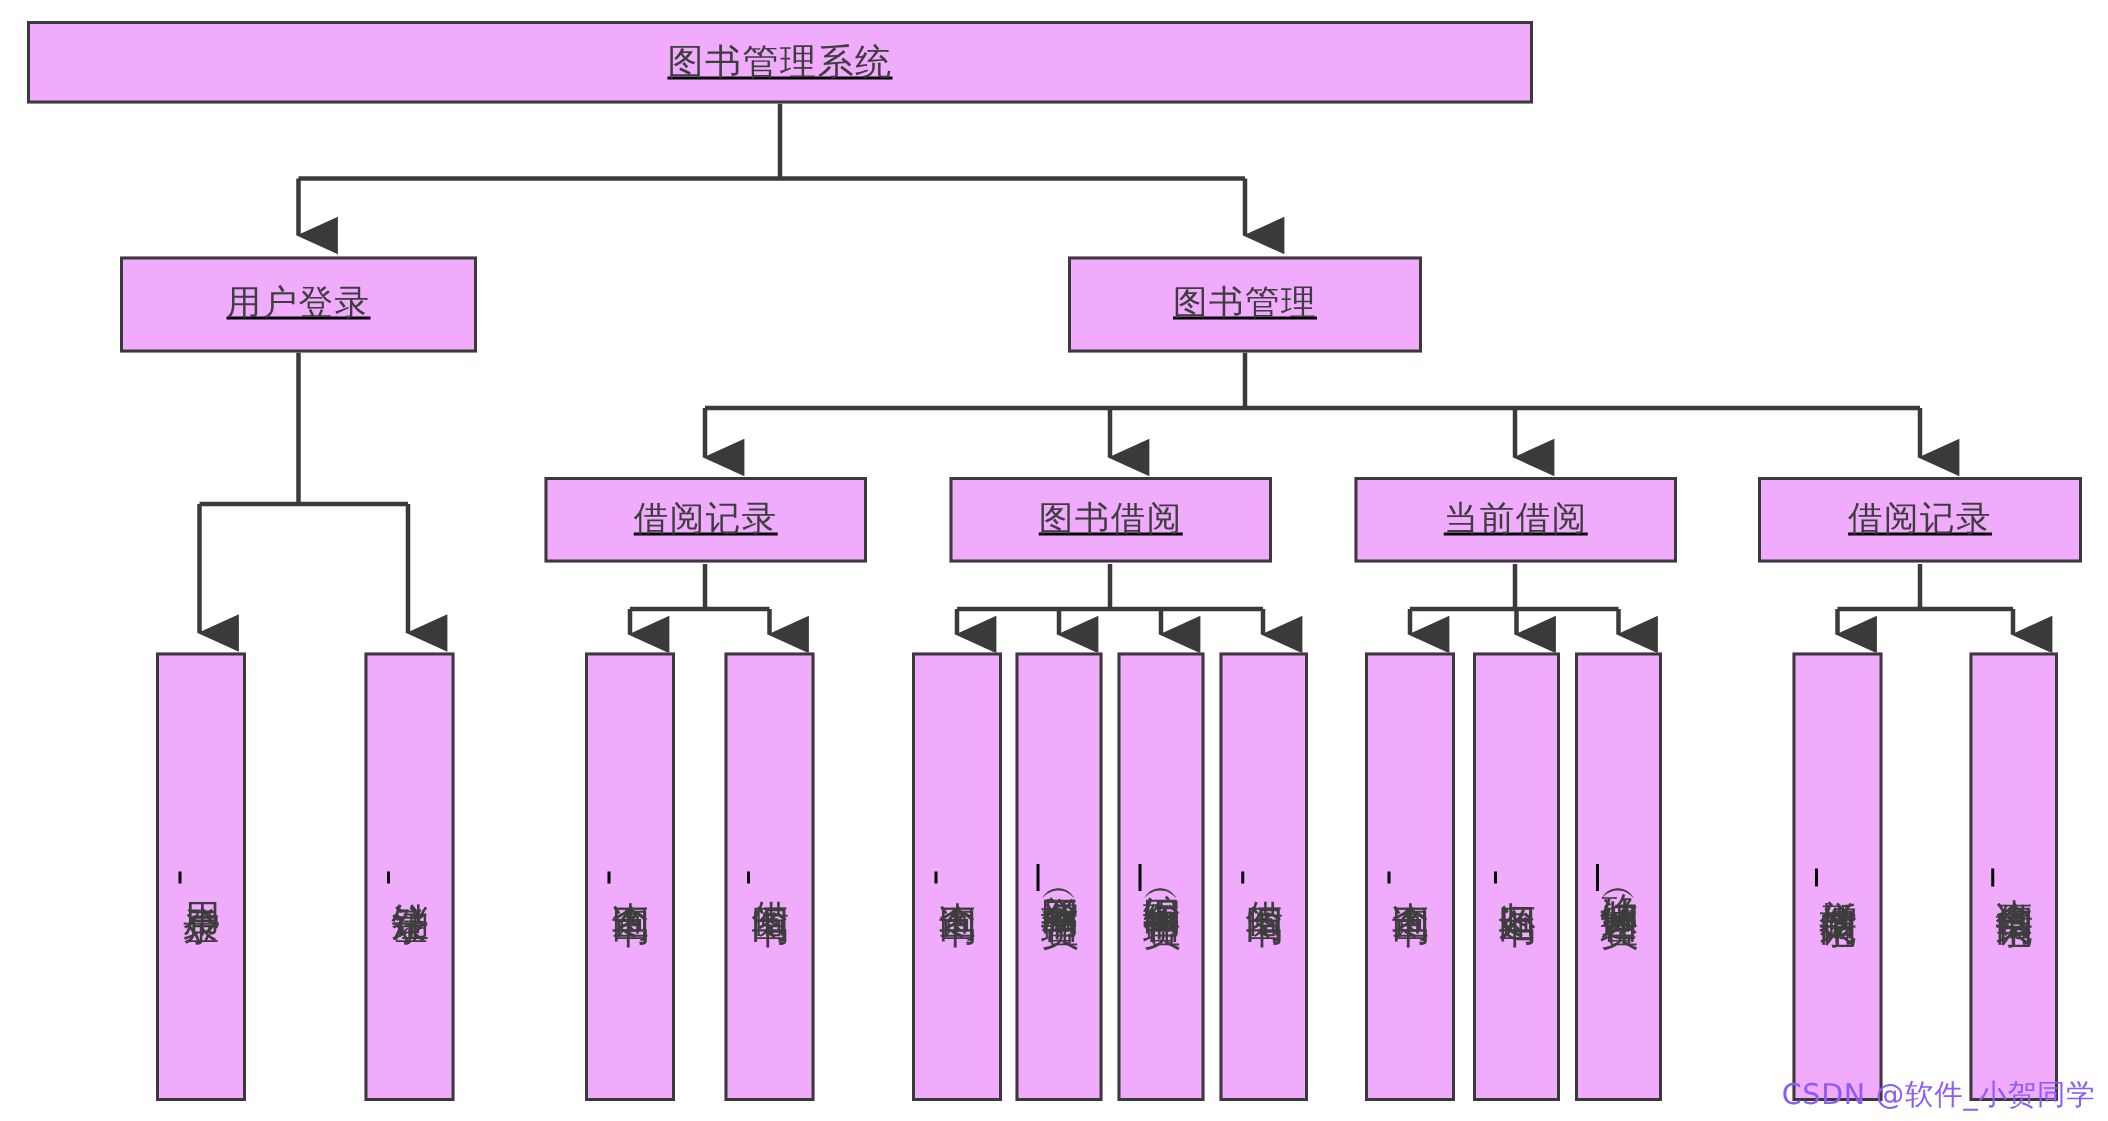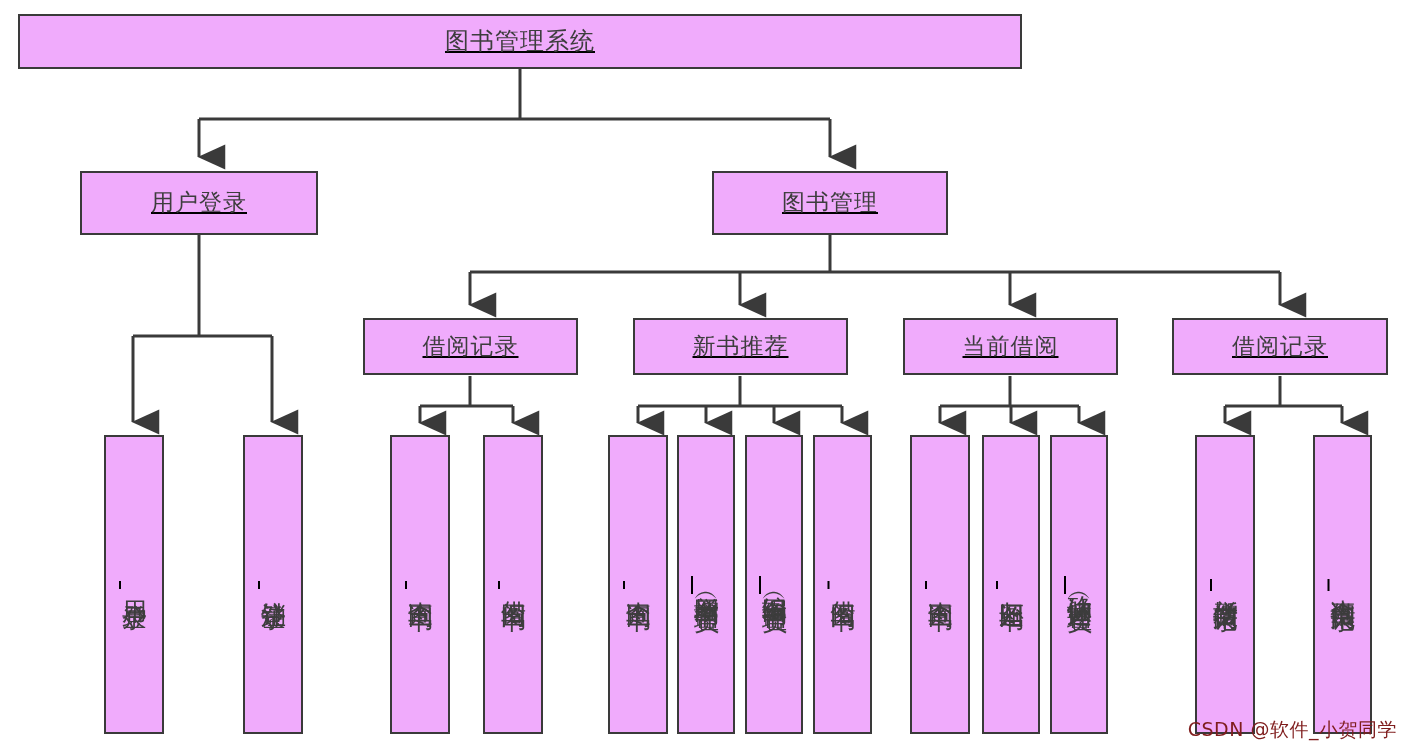--- a/index.html
+++ b/index.html
@@ -58,21 +58,21 @@
     font-size:25px;
     line-height:1.04;
     letter-spacing:2px;
   }
   
   #watermark{
     position:absolute;
     right:8px;
     bottom:4px;
     font-size:19px;
-    color:#7f1d1d;
+    color:#8b5cf6;
     letter-spacing:0.5px;
     white-space:nowrap;
     user-select:none;
   }
 </style>
 </head>
 <body>
 
 <div id="canvas">
 
@@ -139,21 +139,21 @@
 
   <div class="node horiz" style="left:712px;top:171px;width:236px;height:64px;">
     <span class="label">图书管理</span>
   </div>
 
   <div class="node horiz" style="left:363px;top:318px;width:215px;height:57px;">
     <span class="label">借阅记录</span>
   </div>
 
   <div class="node horiz" style="left:633px;top:318px;width:215px;height:57px;">
-    <span class="label">新书推荐</span>
+    <span class="label">图书借阅</span>
   </div>
 
   <div class="node horiz" style="left:1172px;top:318px;width:216px;height:57px;">
     <span class="label">借阅记录</span>
   </div>
 
   <div class="node horiz" style="left:903px;top:318px;width:215px;height:57px;">
     <span class="label">当前借阅</span>
   </div>
 

